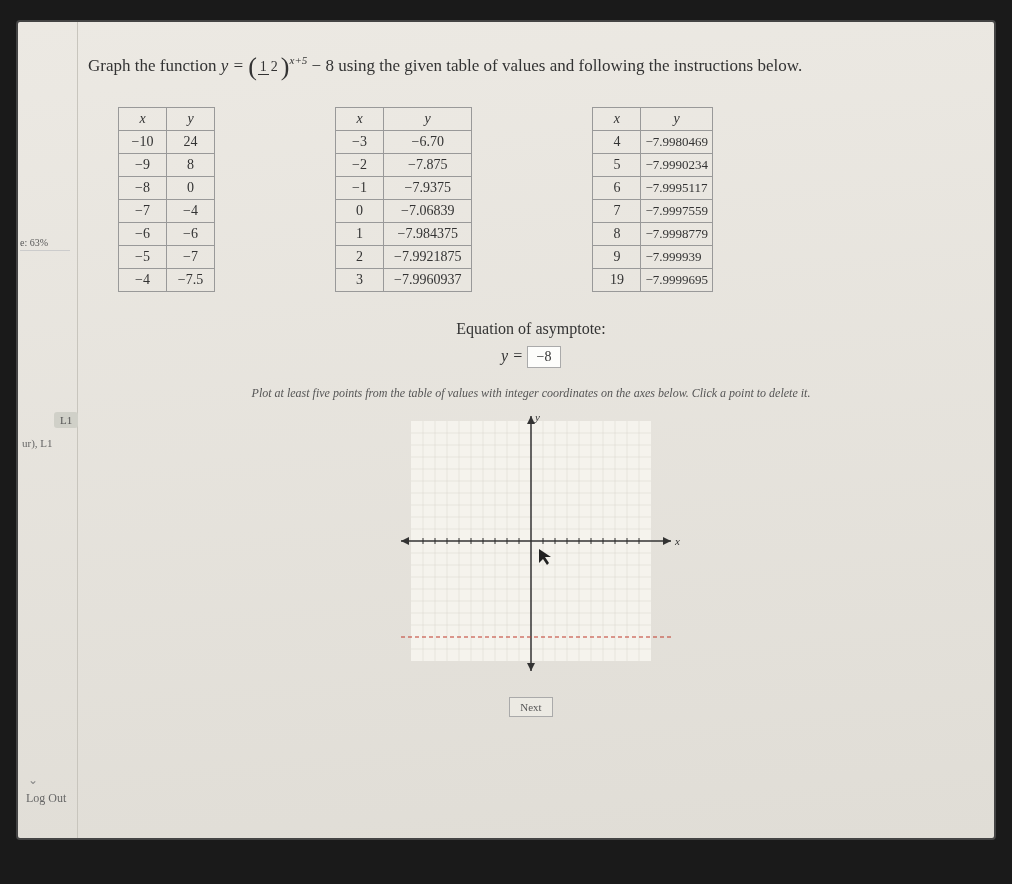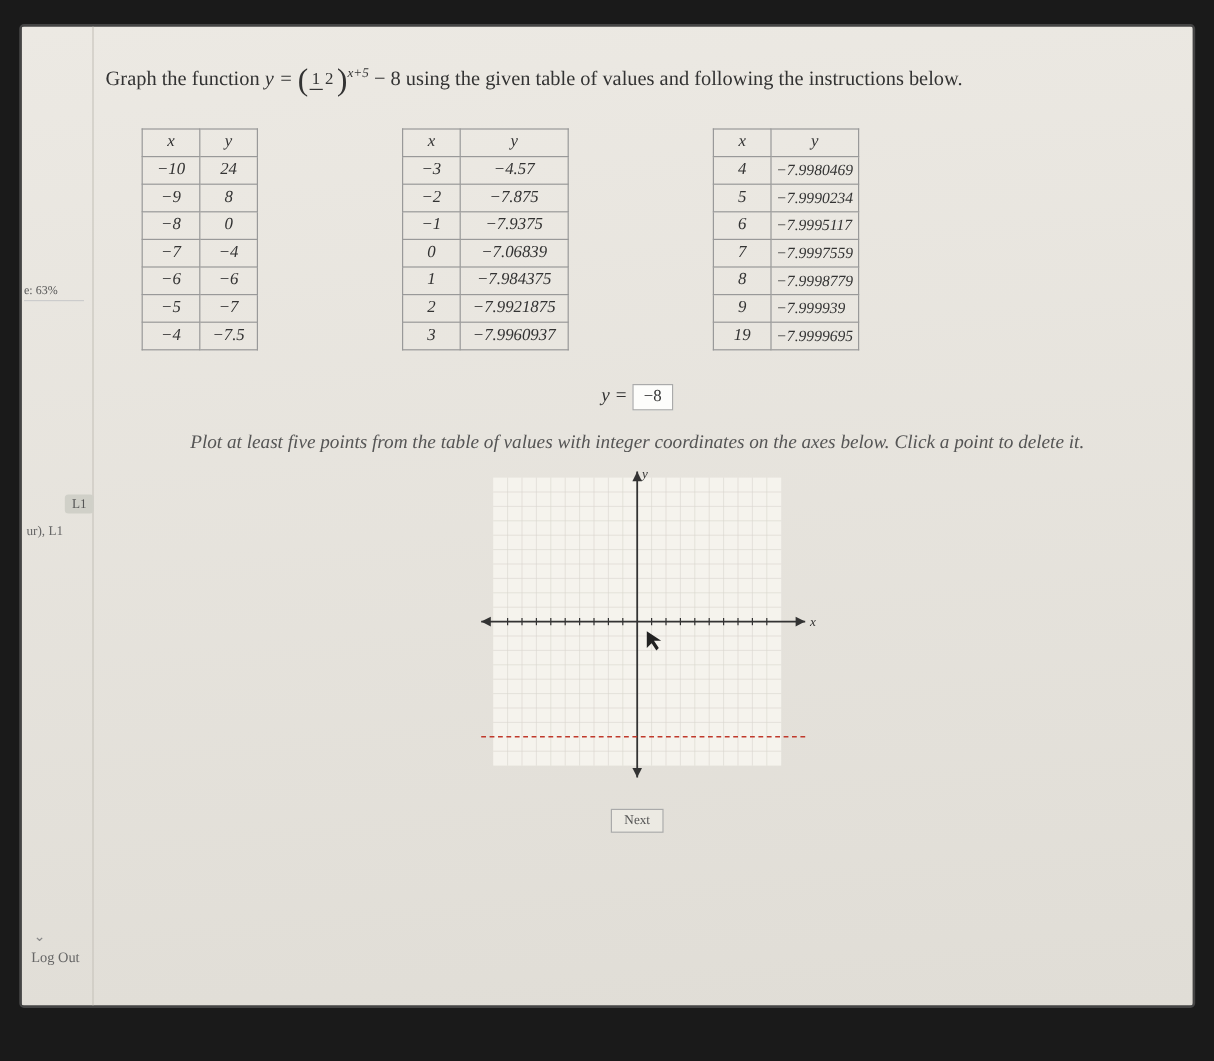--- a/index.html
+++ b/index.html
@@ -86,21 +86,20 @@
     border-collapse: collapse;
     font-size: 14px;
     color: #333;
     background: rgba(255,255,255,0.05);
   }
   table.data th, table.data td {
     border: 1px solid #999;
     padding: 3px 10px;
     text-align: center;
     min-width: 48px;
-    font-style: italic;
   }
   table.data th {
     font-style: italic;
     font-weight: normal;
   }
   table.data.t3 td:last-child { text-align: left; padding-left: 4px; padding-right: 4px; font-size: 13px; }
   .asym-section {
     text-align: center;
     margin-top: 28px;
     font-size: 16px;
@@ -114,21 +113,21 @@
     display: inline-block;
     border: 1px solid #aaa;
     background: #fdfdfb;
     padding: 2px 8px;
     font-style: normal;
     font-size: 14px;
     min-width: 34px;
   }
   .instr {
     text-align: center;
-    font-size: 16px;
+    font-size: 12px;
     color: #555;
     margin-top: 18px;
     font-style: italic;
   }
   .graph-wrap {
     margin: 10px auto 0;
     width: 320px;
     text-align: center;
   }
   svg.graph {
@@ -211,21 +210,21 @@
       <table class="data">
         <thead>
             <tr>
           <th>x</th>
           <th>y</th>
         </tr>
           </thead>
         <tbody id="tbody2">
             <tr>
               <td>−3</td>
-              <td>−4.57</td>
+              <td>−6.70</td>
             </tr>
             <tr>
               <td>−2</td>
               <td>−7.875</td>
             </tr>
             <tr>
               <td>−1</td>
               <td>−7.9375</td>
             </tr>
             <tr>
@@ -281,20 +280,21 @@
             </tr>
             <tr>
               <td>19</td>
               <td>−7.9999695</td>
             </tr>
           </tbody>
       </table>
     </div>
 
     <div class="asym-section">
+      <div>Equation of asymptote:</div>
       <div class="eq">
         <span>y = </span>
         <span class="asym-input">−8</span>
       </div>
     </div>
 
     <div class="instr">Plot at least five points from the table of values with integer coordinates on the axes below. Click a point to delete it.</div>
 
     <div class="graph-wrap">
       <svg class="graph" width="300" height="280">

